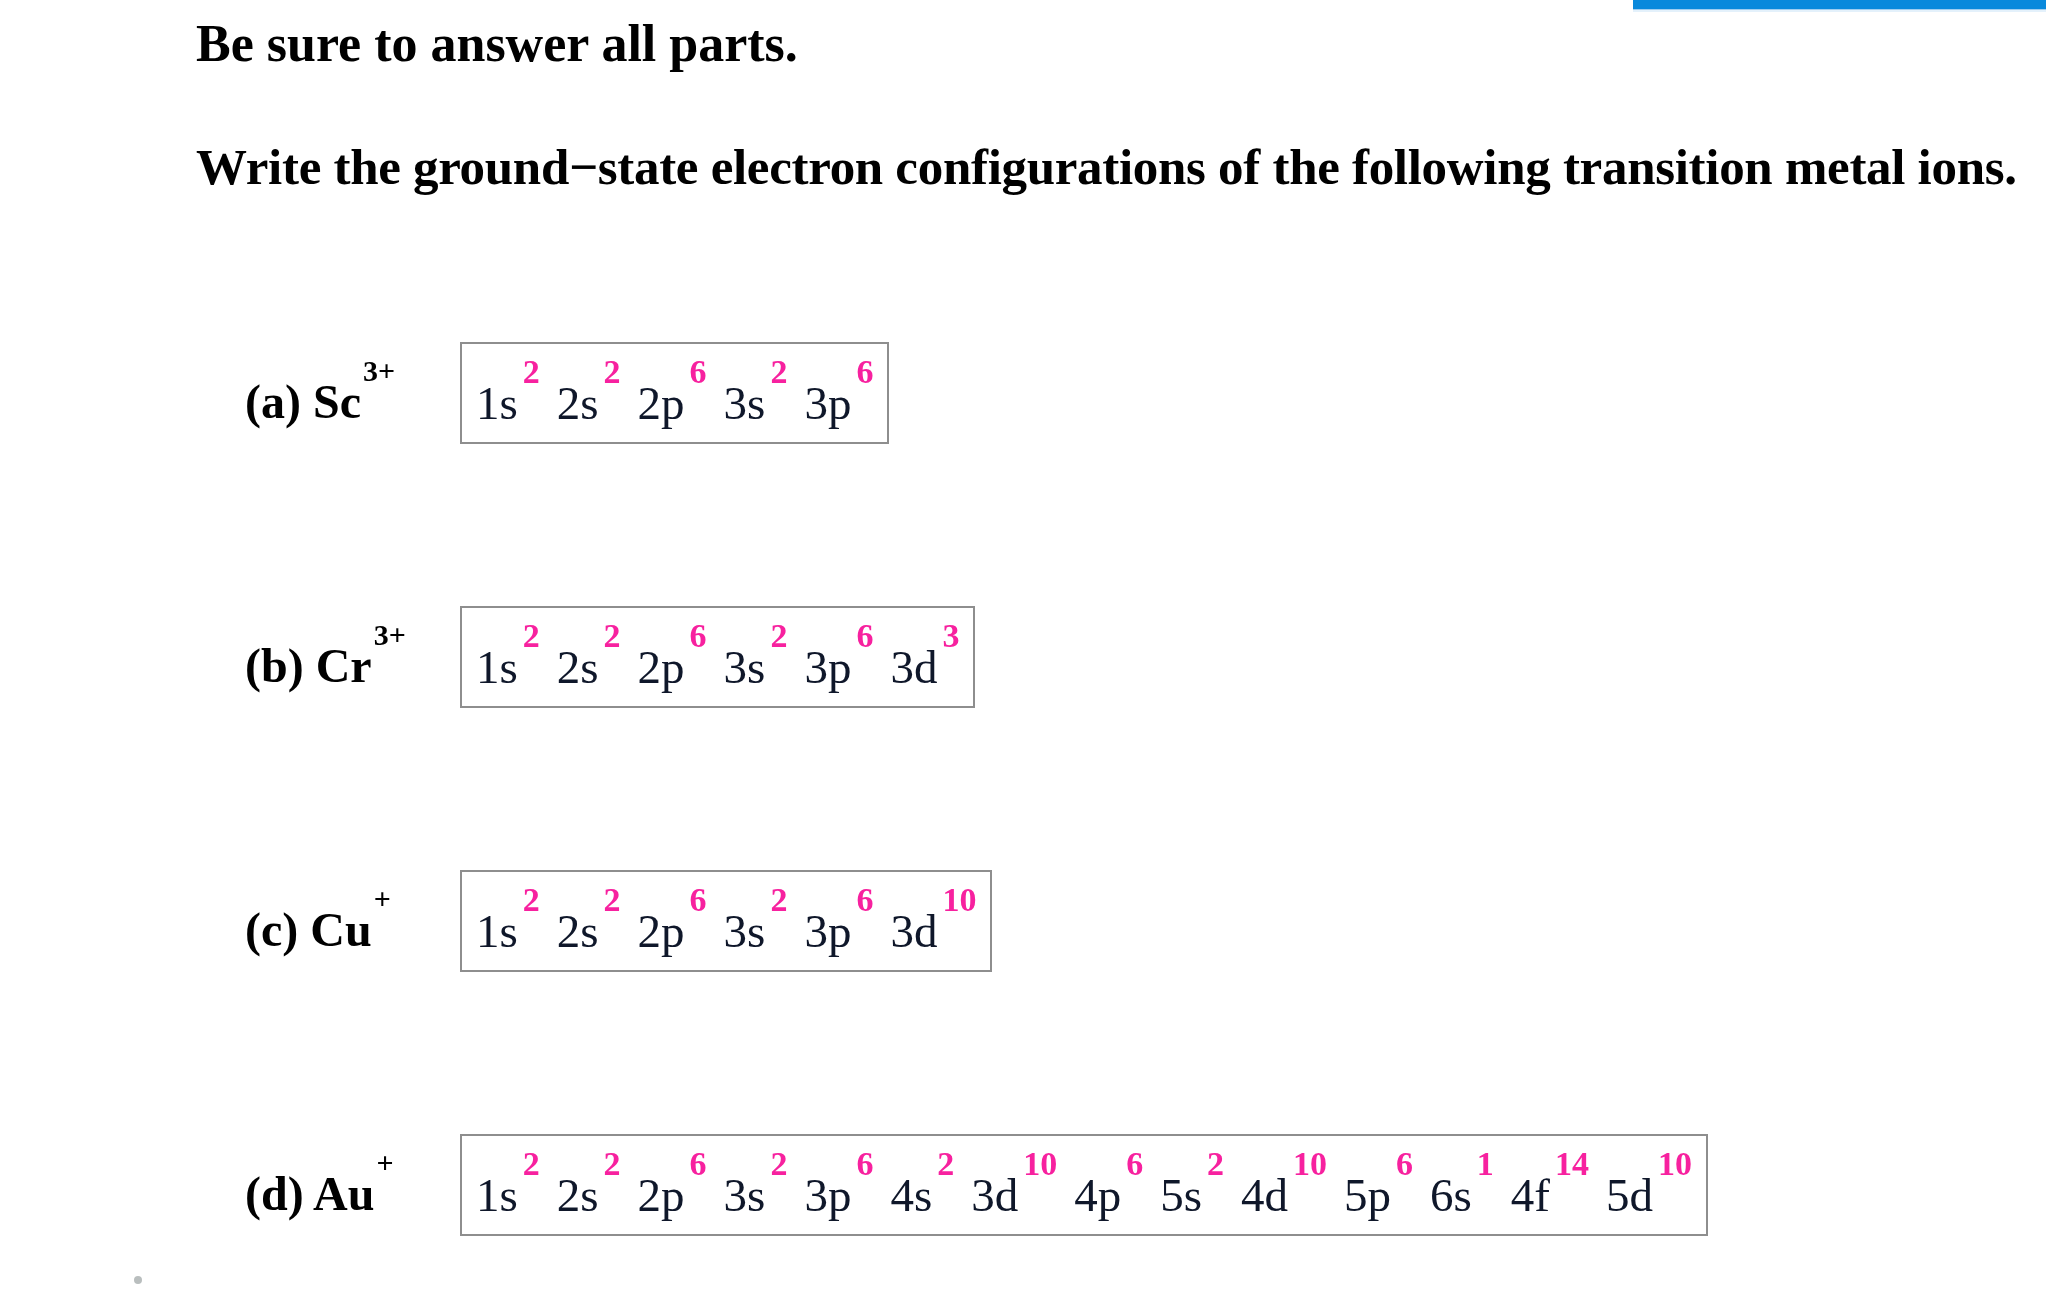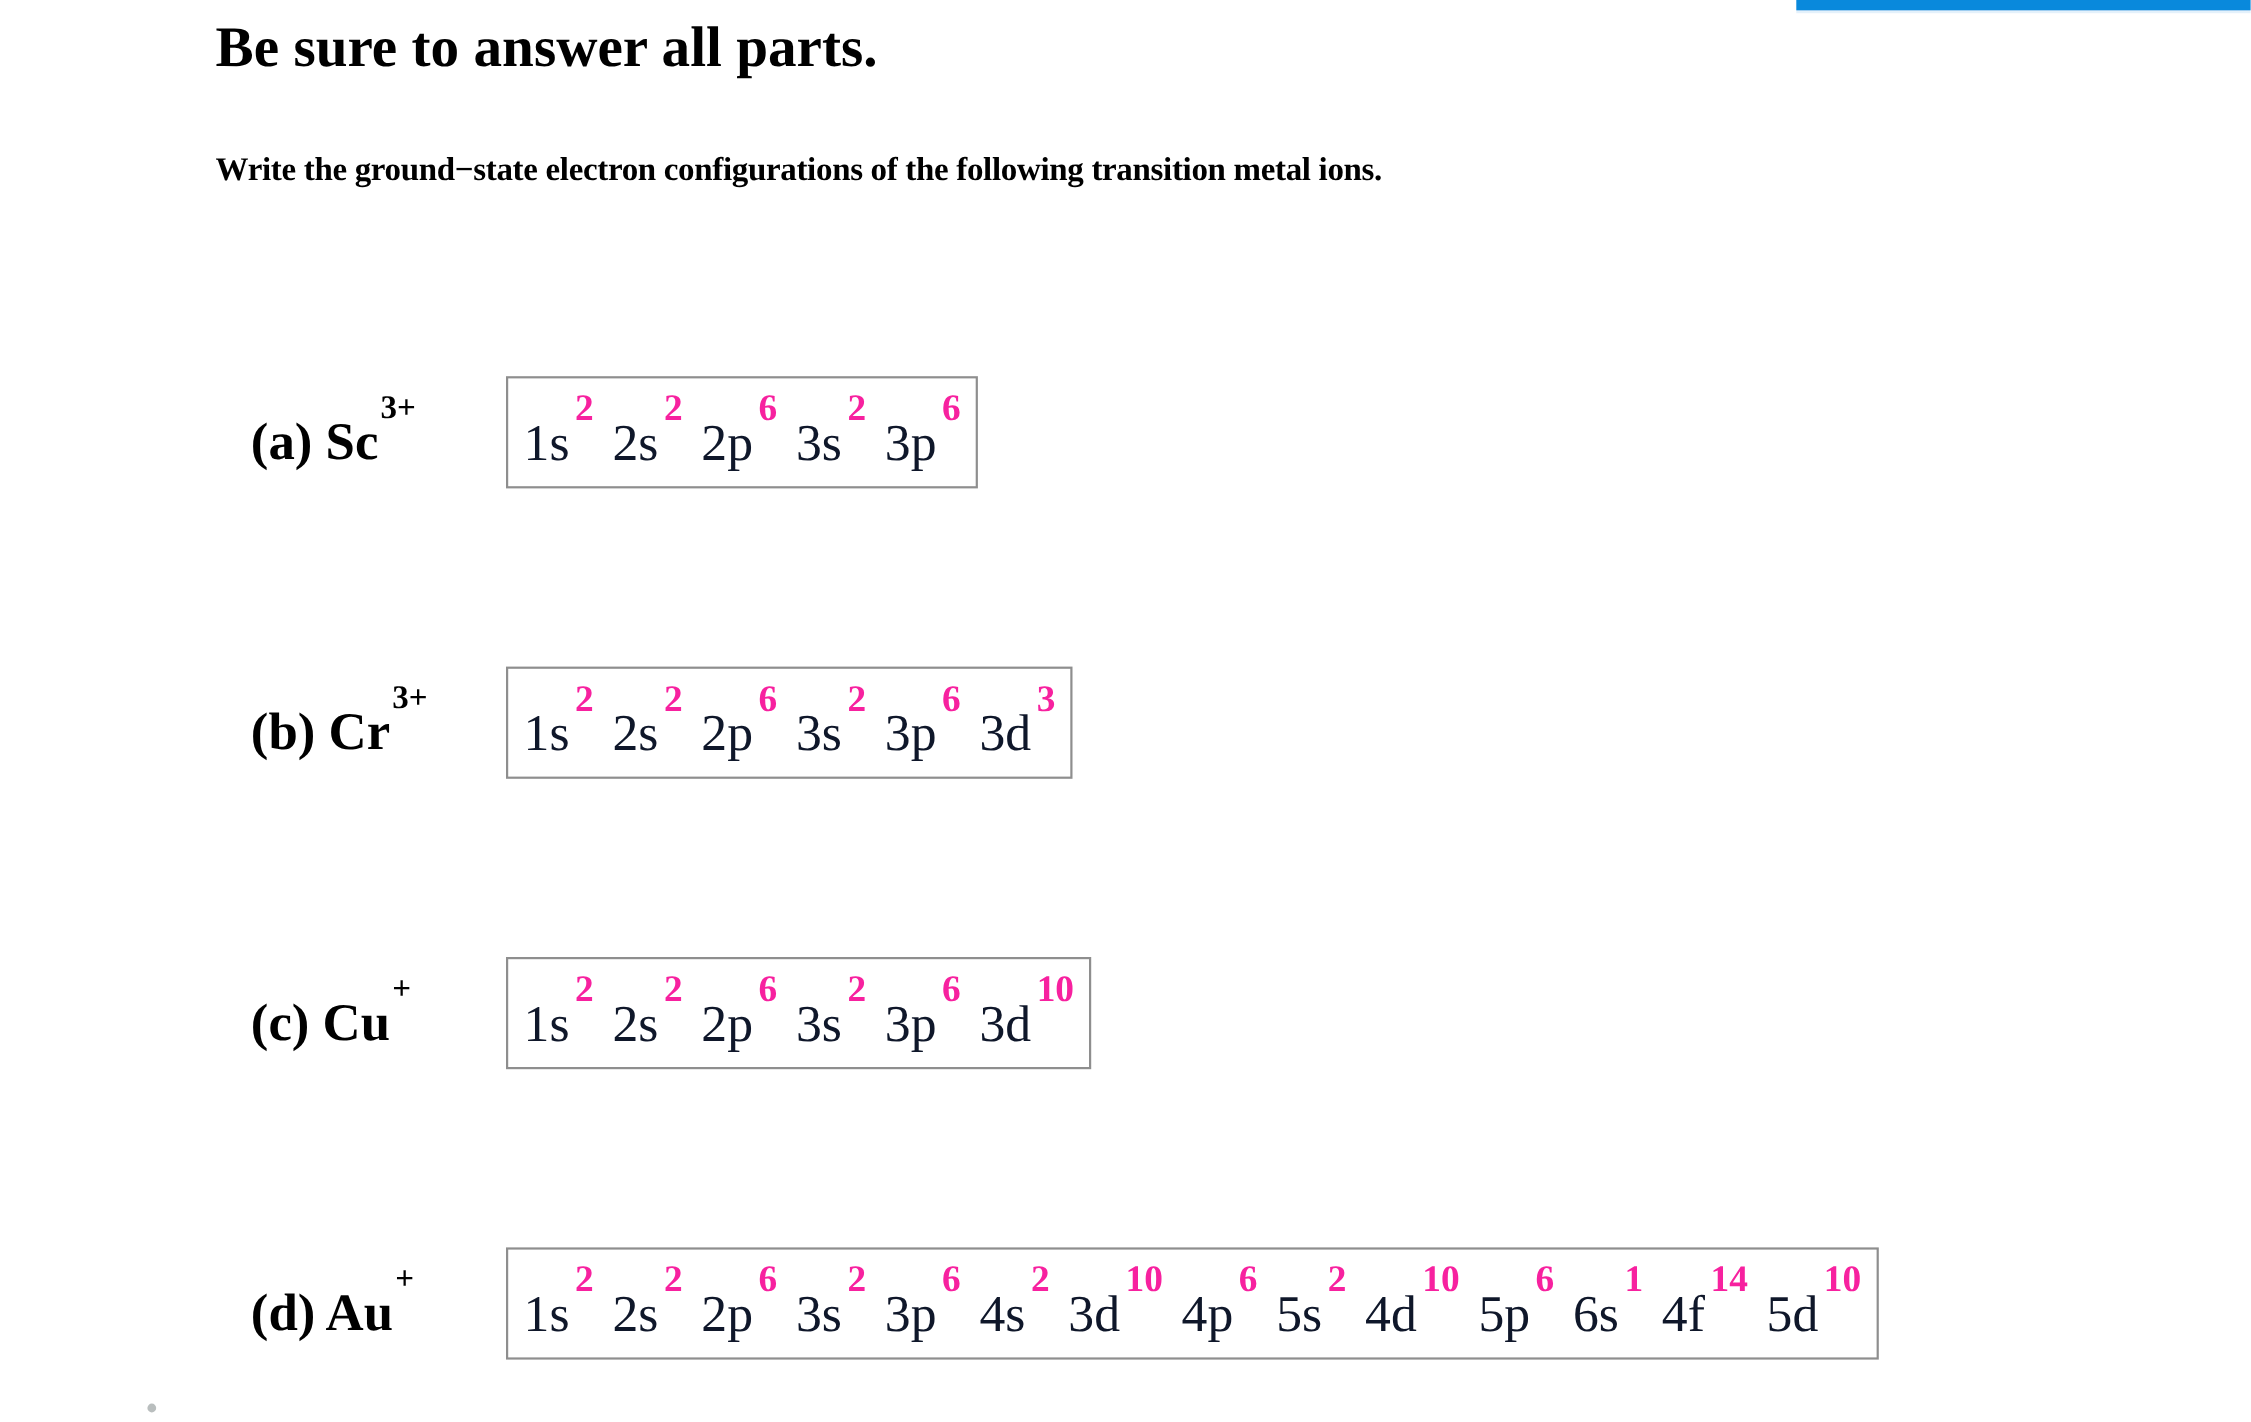--- a/index.html
+++ b/index.html
@@ -37,35 +37,35 @@
     margin: 0;
     font-size: 52px;
     font-weight: bold;
     white-space: nowrap;
   }
   .line2 {
     position: absolute;
     left: 196px;
     top: 138px;
     margin: 0;
-    font-size: 30px;
+    font-size: 51px;
     font-weight: bold;
     letter-spacing: -0.3px;
     white-space: nowrap;
   }
 
   .row {
     position: absolute;
     left: 0;
     width: 2046px;
     height: 102px;
   }
   .part-label {
     position: absolute;
-    left: 228px;
+    left: 245px;
     top: 34px;
     font-size: 48px;
     font-weight: bold;
     line-height: 1;
     white-space: nowrap;
   }
   .charge {
     font-size: 30px;
     font-weight: bold;
     position: relative;

